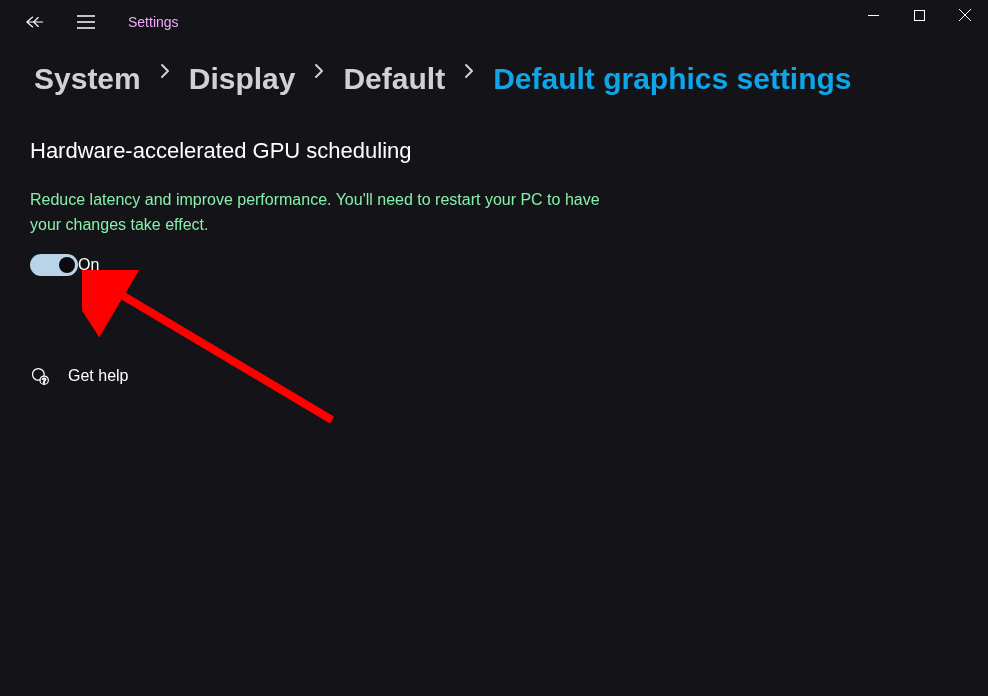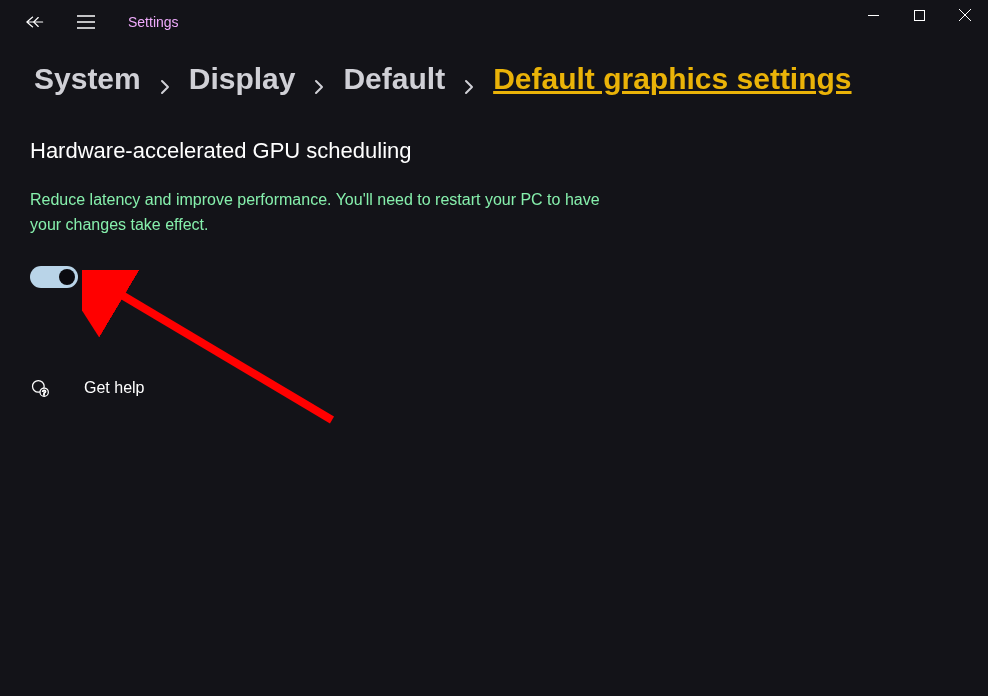--- a/index.html
+++ b/index.html
@@ -57,35 +57,34 @@
     .win-btn {
       width: 46px;
       height: 30px;
       display: flex;
       align-items: center;
       justify-content: center;
       cursor: pointer;
     }
     .breadcrumb {
       display: flex;
-      align-items: flex-end;
+      align-items: flex-start;
       padding: 18px 0 0 34px;
       font-size: 30px;
       font-weight: 600;
       gap: 18px;
     }
     .crumb {
       color: #d0d0d6;
       font-weight: 600;
       cursor: pointer;
     }
     .crumb.active {
-      color: #eab308;
+      color: #0ea5e9;
       font-weight: 700;
-      text-decoration: underline;
     }
     .chev {
       color: #d0d0d6;
       font-size: 18px;
       display: flex;
       align-items: center;
     }
     .content {
       padding: 42px 0 0 30px;
     }
@@ -97,22 +96,21 @@
     .section-desc {
       font-size: 16px;
       color: #86efac;
       margin-top: 24px;
       line-height: 1.55;
       max-width: 600px;
     }
     .toggle-row {
       display: flex;
       align-items: center;
-      margin-top: 28px;
-      gap: 16px;
+      margin-top: 16px;
     }
     .toggle {
       width: 48px;
       height: 22px;
       background: #b9d4e8;
       border-radius: 11px;
       position: relative;
       cursor: pointer;
     }
     .toggle-knob {
@@ -125,21 +123,21 @@
       top: 3px;
     }
     .toggle-label {
       font-size: 16px;
       color: #ffffff;
     }
     .help-row {
       display: flex;
       align-items: center;
       margin-top: 90px;
-      gap: 34px;
+      gap: 18px;
       cursor: pointer;
     }
     .help-icon {
       width: 20px;
       height: 20px;
       display: flex;
       align-items: center;
       justify-content: center;
     }
     .help-text {

